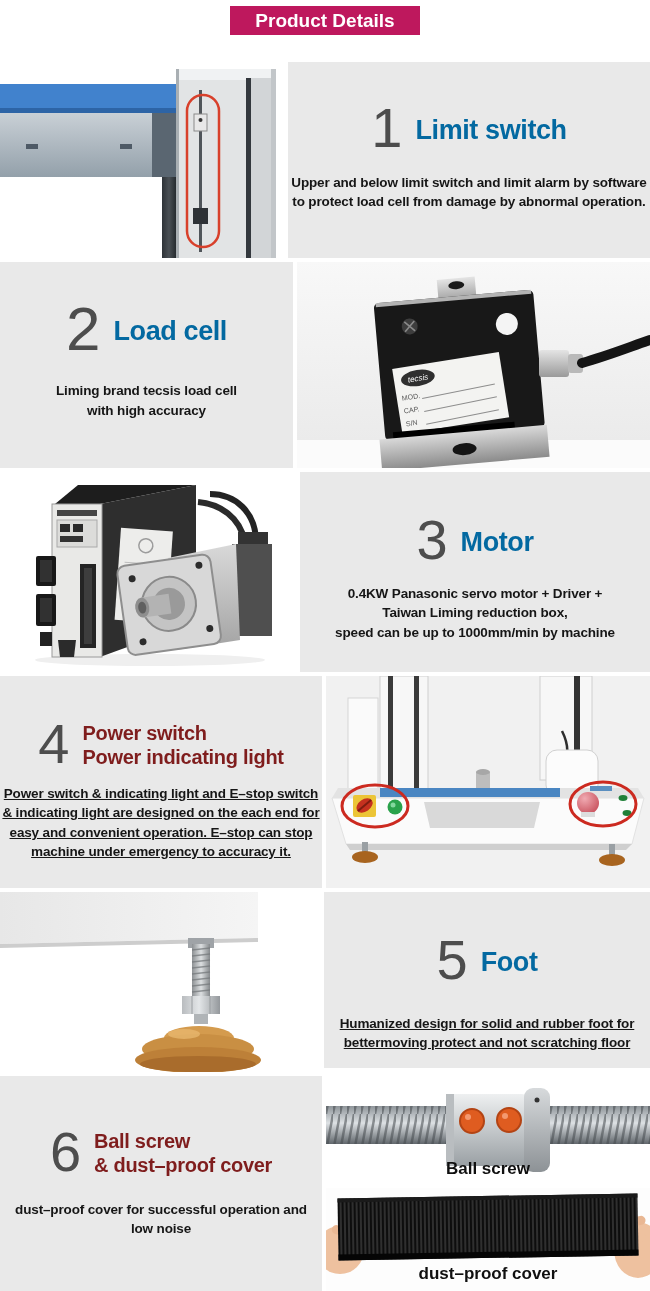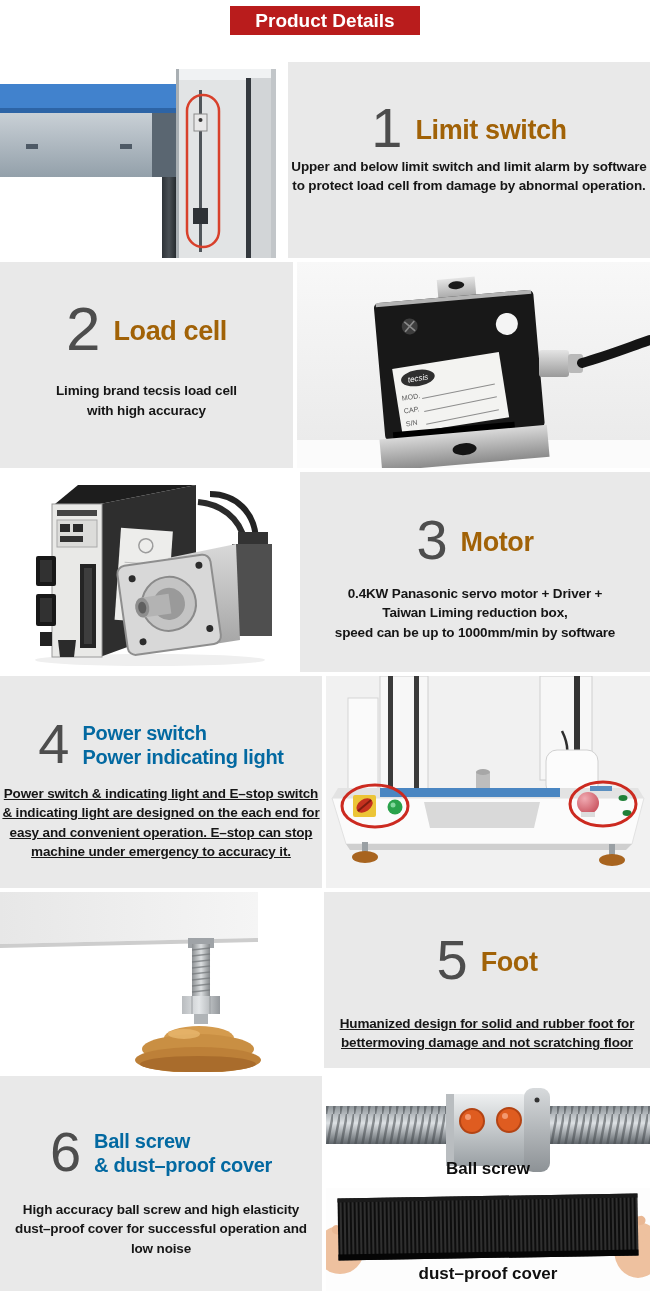--- a/index.html
+++ b/index.html
@@ -1,33 +1,33 @@
 <!DOCTYPE html>
 <html><head>
 <meta charset="utf-8">
 <style>
   html,body{margin:0;padding:0;background:#fff;}
   .page{position:relative;width:650px;height:1291px;background:#fff;overflow:hidden;
         font-family:"Liberation Sans",sans-serif;color:#141414;}
-  .banner{position:absolute;left:230px;top:6px;width:190px;height:29px;background:#b91c1c;
+  .banner{position:absolute;left:230px;top:6px;width:190px;height:29px;background:#be185d;
           display:flex;align-items:center;justify-content:center;}
   .banner span{color:#fff;font-weight:700;font-size:19px;letter-spacing:0px;}
   .panel{position:absolute;background:#e9e9e9;display:flex;flex-direction:column;align-items:center;box-sizing:border-box;}
   .photo{position:absolute;overflow:hidden;}
   .photo svg{display:block;}
   .head{display:flex;align-items:center;gap:13px;}
   .num{font-size:56px;color:#4d4d4d;line-height:0.92;font-weight:400;}
-  .title{font-size:27px;font-weight:700;color:#a16207;letter-spacing:-0.4px;transform:translateY(3px);}
-  .title-stack{display:flex;flex-direction:column;font-size:20px;font-weight:700;color:#0369a1;
+  .title{font-size:27px;font-weight:700;color:#0369a1;letter-spacing:-0.4px;transform:translateY(3px);}
+  .title-stack{display:flex;flex-direction:column;font-size:20px;font-weight:700;color:#7f1d1d;
                line-height:1.18;text-align:left;letter-spacing:-0.3px;transform:translateY(2px);}
   .desc{font-size:13.5px;font-weight:700;text-align:center;line-height:1.45;color:#161616;letter-spacing:-0.15px;}
   
   .s1-img{left:0;top:62px;width:288px;height:196px;background:#fff;}
   .s1-text{left:288px;top:62px;width:362px;height:196px;padding-top:40px;}
-  .s1-text .desc{margin-top:3px;}
+  .s1-text .desc{margin-top:19px;}
   .s2-text{left:0;top:262px;width:293px;height:206px;padding-top:38px;}
   .s2-text .num{font-size:62px;}
   .s2-text .desc{margin-top:24px;}
   .s2-img{left:297px;top:262px;width:353px;height:206px;}
   .s3-img{left:0;top:472px;width:296px;height:200px;background:#fff;}
   .s3-text{left:300px;top:472px;width:350px;height:200px;padding-top:42px;}
   .s3-text .desc{margin-top:18px;}
   .s4-text{left:0;top:676px;width:322px;height:212px;padding-top:42px;}
   .s4-text .desc{margin-top:14px;text-decoration:underline;}
   .s4-img{left:326px;top:676px;width:324px;height:212px;}
@@ -222,21 +222,21 @@
   </div>
 
   <div class="panel s3-text">
     <div class="head">
       <span class="num">3</span>
       <span class="title">Motor</span>
     </div>
     <div class="desc">
       <div>0.4KW Panasonic servo motor + Driver +</div>
       <div>Taiwan Liming reduction box,</div>
-      <div>speed can be up to 1000mm/min by software</div>
+      <div>speed can be up to 1000mm/min by machine</div>
     </div>
   </div>
 
   <div class="panel s4-text">
     <div class="head">
       <span class="num">4</span>
       <span class="title-stack">
         <span>Power switch</span>
         <span>Power indicating light</span>
       </span>
@@ -345,34 +345,33 @@
     </svg>
   </div>
 
   <div class="panel s5-text">
     <div class="head">
       <span class="num">5</span>
       <span class="title">Foot</span>
     </div>
     <div class="desc">
       <div>Humanized design for solid and rubber foot for</div>
-      <div>bettermoving damage and not scratching  floor</div>
+      <div>bettermoving protect and not scratching  floor</div>
     </div>
   </div>
 
   <div class="panel s6-text">
     <div class="head">
       <span class="num">6</span>
       <span class="title-stack">
         <span>Ball screw</span>
         <span>&amp; dust–proof cover</span>
       </span>
     </div>
     <div class="desc">
-      <div>High accuracy ball screw and high elasticity</div>
       <div>dust–proof cover for successful operation and</div>
       <div>low noise</div>
     </div>
   </div>
 
   <div class="photo s6-ballscrew">
     <svg width="324" height="108" viewBox="0 0 324 108">
       <defs>
         <linearGradient id="rodg" x1="0" y1="0" x2="0" y2="1">
           <stop offset="0" stop-color="#8e9499"></stop>

